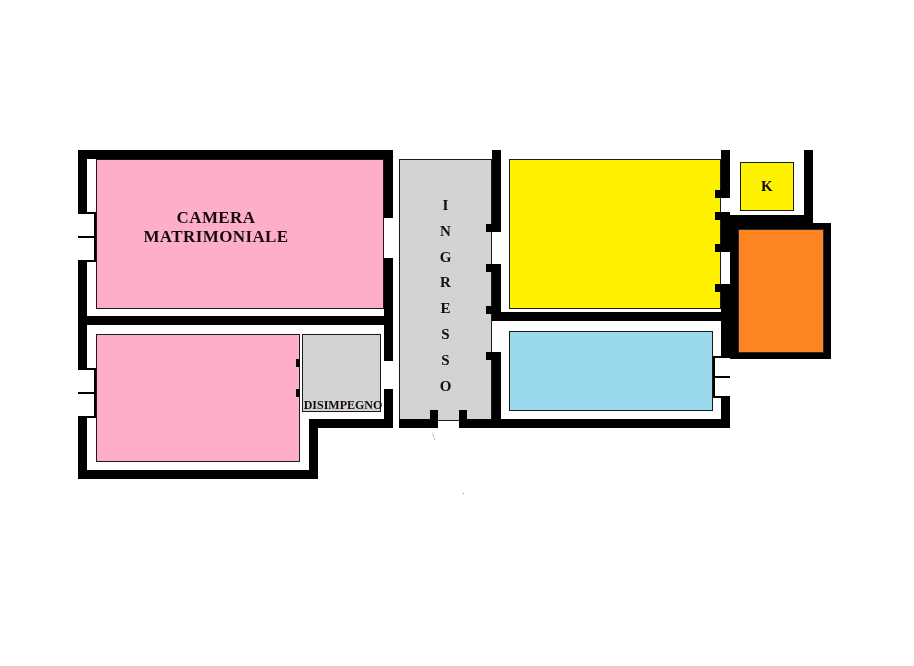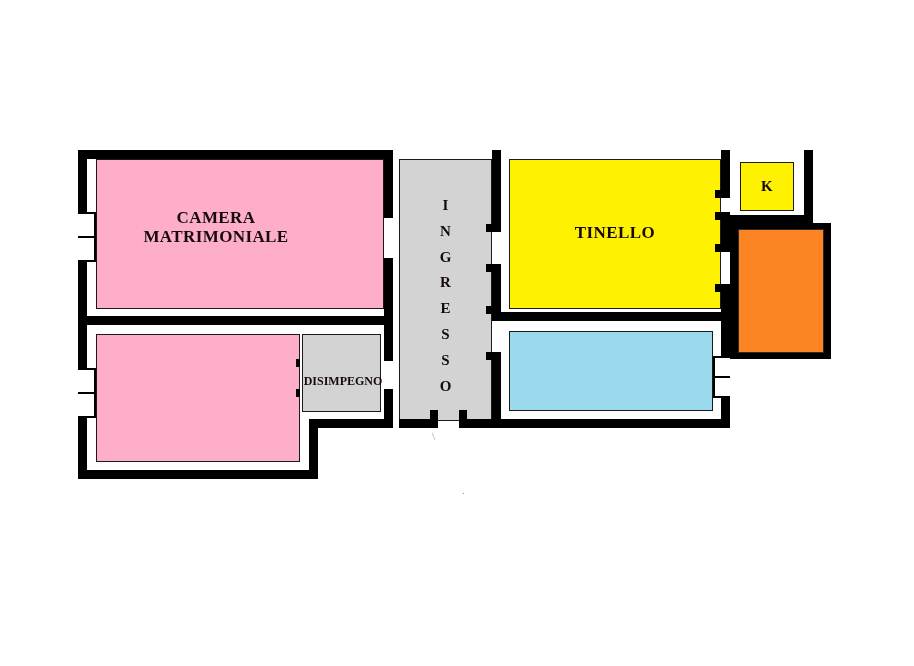--- a/index.html
+++ b/index.html
@@ -56,21 +56,21 @@
     font-weight: bold;
     font-family: "Liberation Serif", "DejaVu Serif", serif;
     text-align: center;
     line-height: 1.12;
     letter-spacing: 0.4px;
     white-space: pre;
     pointer-events: none;
   }
   .label-lg { font-size: 17px; }
   .label-md { font-size: 16px; }
-  .label-sm { font-size: 12px; letter-spacing: 0px; }
+  .label-sm { font-size: 12px; letter-spacing: 0px; margin-top: 24px; }
   .label-k  { font-size: 15px; }
 
   
   .label-vert {
     position: absolute;
     color: #140a10;
     font-weight: bold;
     font-family: "Liberation Serif", "DejaVu Serif", serif;
     font-size: 15px;
     line-height: 1.72;
@@ -180,21 +180,20 @@
   <div class="wall" style="left:721px; top:150px; width:9px; height:48px;"></div>
   <div class="wall" style="left:715px; top:190px; width:15px; height:8px;"></div>
   <div class="wall" style="left:721px; top:212px; width:9px; height:40px;"></div>
   <div class="wall" style="left:715px; top:212px; width:15px; height:8px;"></div>
   <div class="wall" style="left:715px; top:244px; width:15px; height:8px;"></div>
   <div class="wall" style="left:721px; top:284px; width:9px; height:36px;"></div>
   <div class="wall" style="left:715px; top:284px; width:15px; height:8px;"></div>
 
   <div class="wall" style="left:492px; top:312px; width:238px; height:9px;"></div>
 
-  <div class="label label-lg" style="left:509px; top:223px; width:212px;">TINELLO</div>
 
   <div class="cavity" style="left:501px; top:321px; width:229px; height:100px;"></div>
   <div class="room" style="left:509px; top:331px; width:204px; height:80px; background:#9BD9EC;"></div>
 
   <div class="wall" style="left:721px; top:321px; width:9px; height:107px;"></div>
 
   <div class="wall" style="left:492px; top:419px; width:238px; height:9px;"></div>
 
   <div class="cavity" style="left:721px; top:356px; width:9px; height:42px;"></div>
   <div class="mullion" style="left:713px; top:356px; width:17px; height:2px;"></div>

